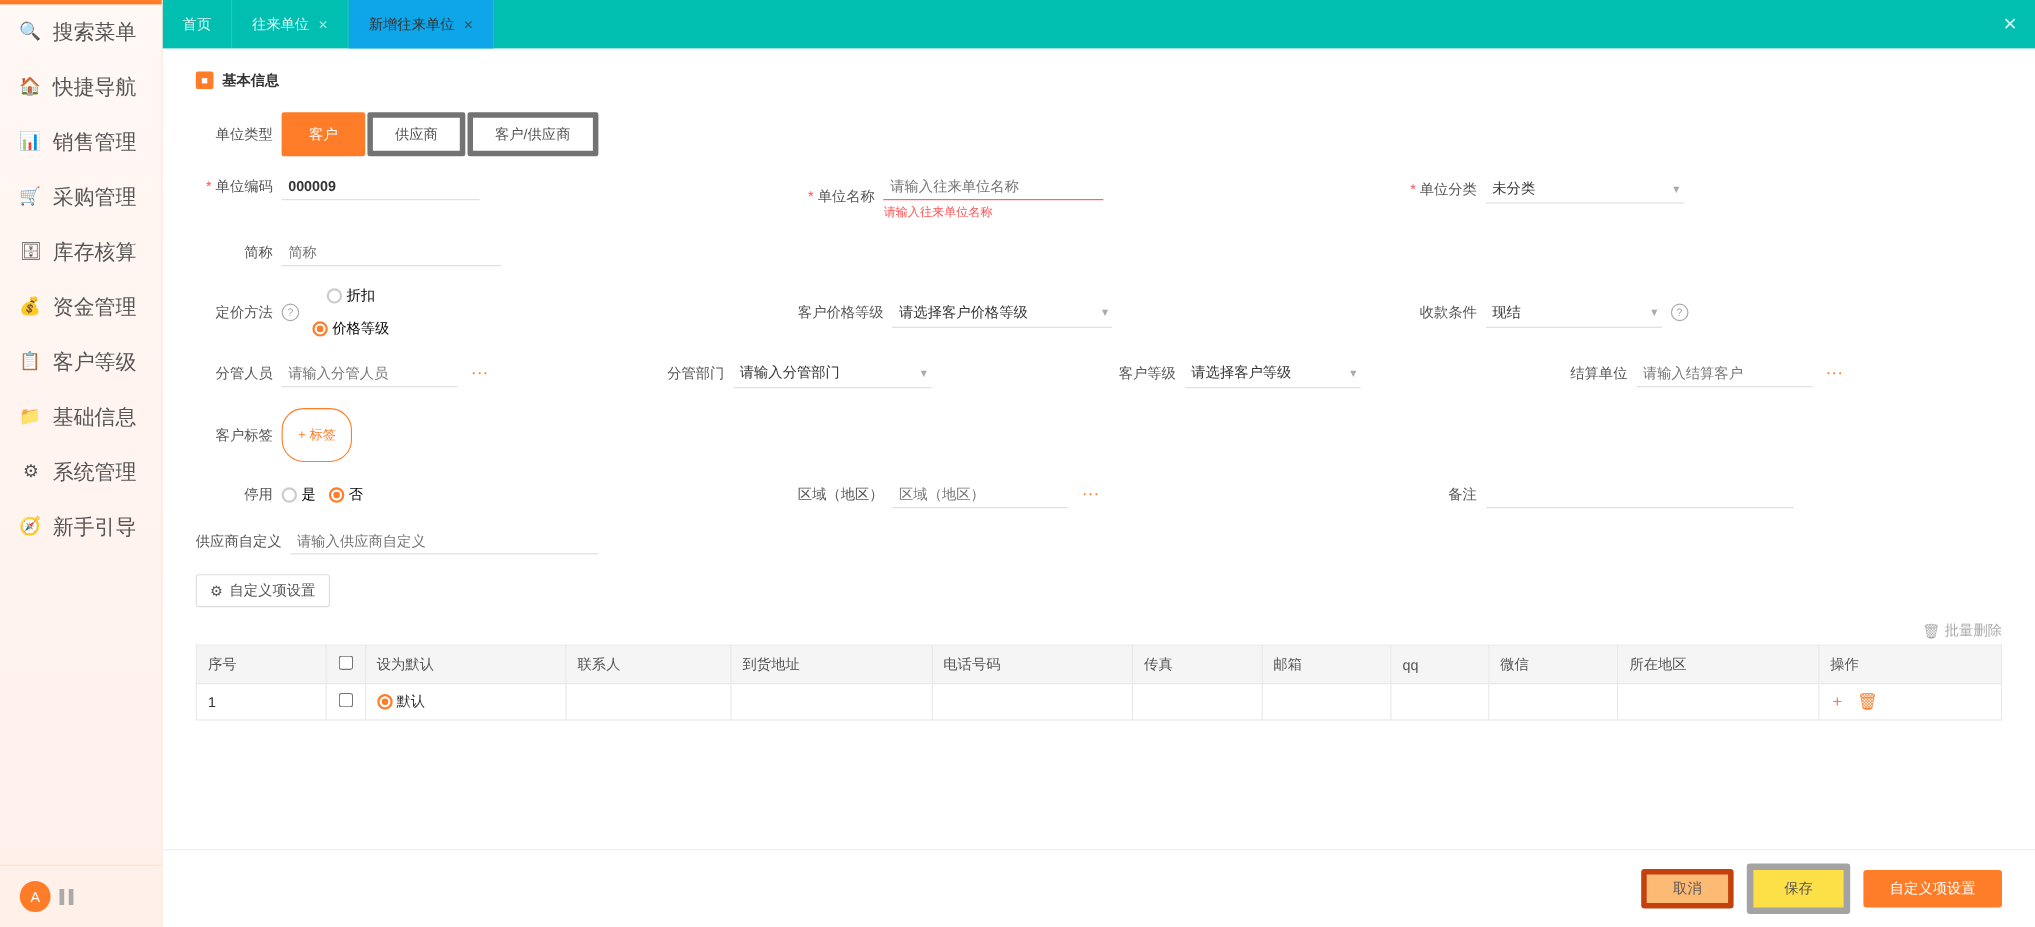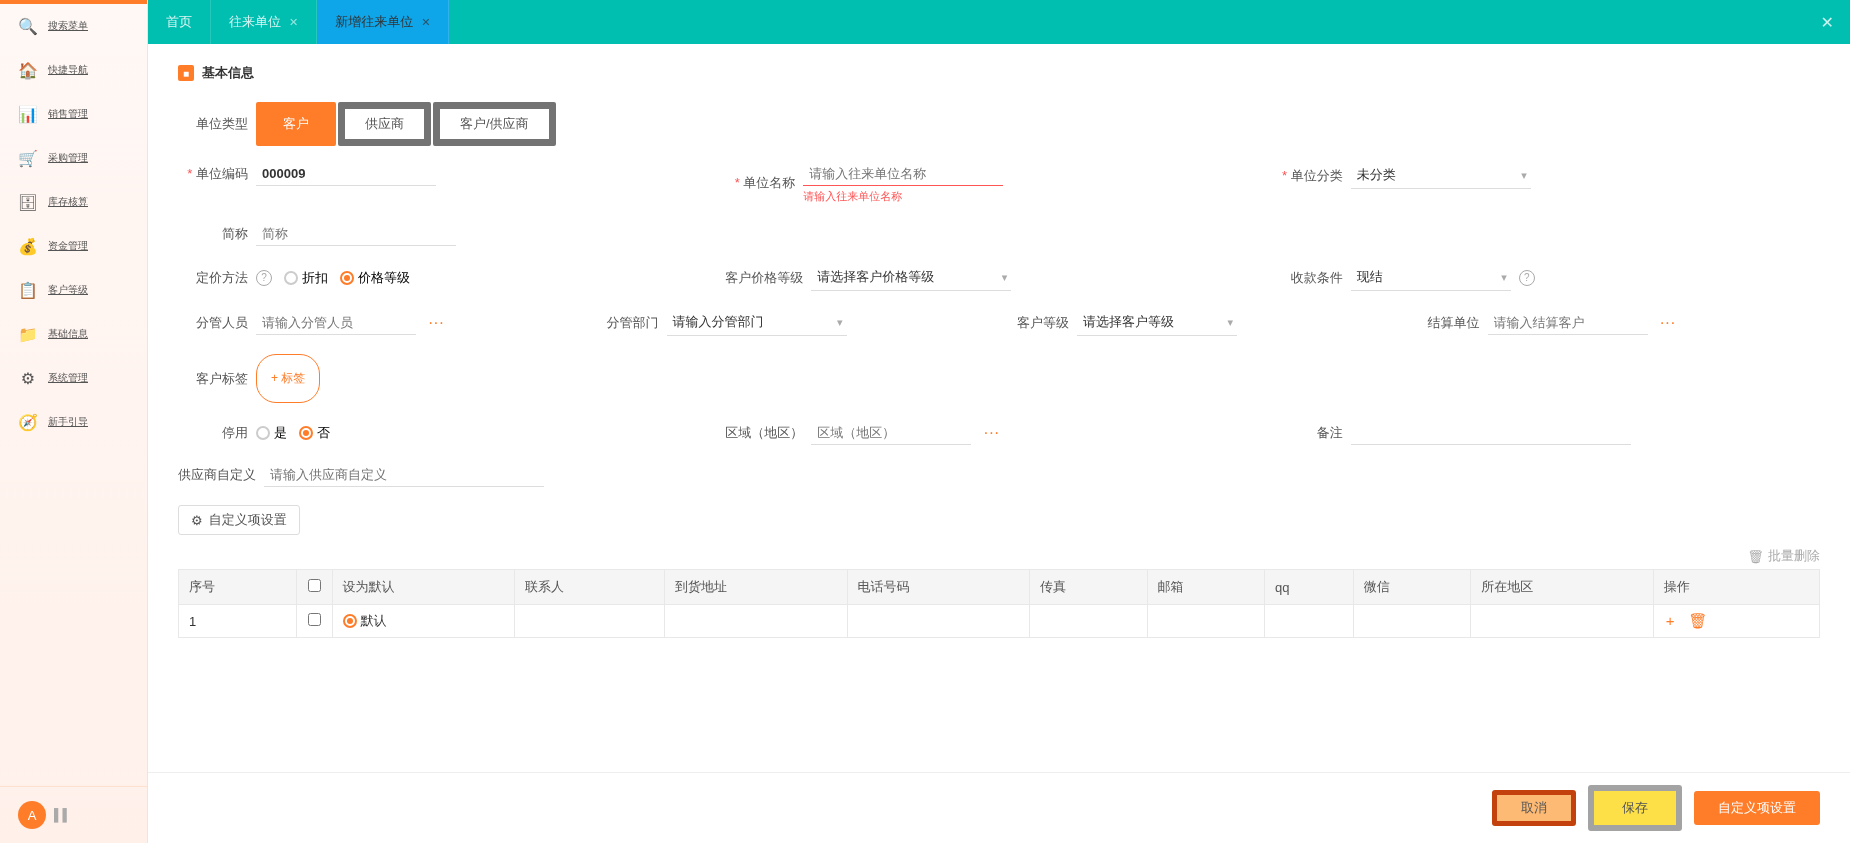--- a/index.html
+++ b/index.html
@@ -29,21 +29,21 @@
       transition: background 0.2s;
     }
     .sidebar-item .icon {
       width: 20px;
       height: 20px;
       display: flex;
       align-items: center;
       justify-content: center;
       font-size: 16px;
     }
-    .sidebar-item .label { font-size: 10px; text-decoration: underline; }
+    .sidebar-item .label { font-size: 19px; }
     .sidebar-bottom {
       margin-top: auto;
       display: flex;
       align-items: center;
       gap: 8px;
       padding: 14px 18px;
       border-top: 1px solid #ffe0cc;
     }
     .sidebar-bottom-icon {
       width: 28px; height: 28px;
@@ -194,21 +194,21 @@
     }
     .form-placeholder { color: #bbb; }
 
     
     .type-buttons {
       display: flex;
       gap: 2px;
     }
     .type-btn {
       padding: 6px 20px;
-      border: 7px solid #737373;
+      border: 5px solid #737373;
       background: #fff;
       color: #555;
       cursor: pointer;
       font-size: 13px;
       border-radius: 2px;
     }
     .type-btn.active {
       background: #ff7c29;
       color: #fff;
       border-color: #ff7c29;
@@ -486,21 +486,21 @@
       <div class="form-group">
         <span class="form-label">简称</span>
         <input class="form-input" type="text" style="width: 200px;" placeholder="简称">
       </div>
     </div>
 
     <div class="form-row" style="align-items:center;">
       <div class="form-group">
         <span class="form-label">定价方法</span>
         <div class="help-icon">?</div>
-        <div class="radio-group" style="margin-left:4px;">
+        <div class="radio-group" style="margin-left:4px;flex-direction:column;">
           <div class="radio-item">
             <div class="radio-circle"></div>
             <span>折扣</span>
           </div>
           <div class="radio-item">
             <div class="radio-circle checked"></div>
             <span>价格等级</span>
           </div>
         </div>
       </div>

